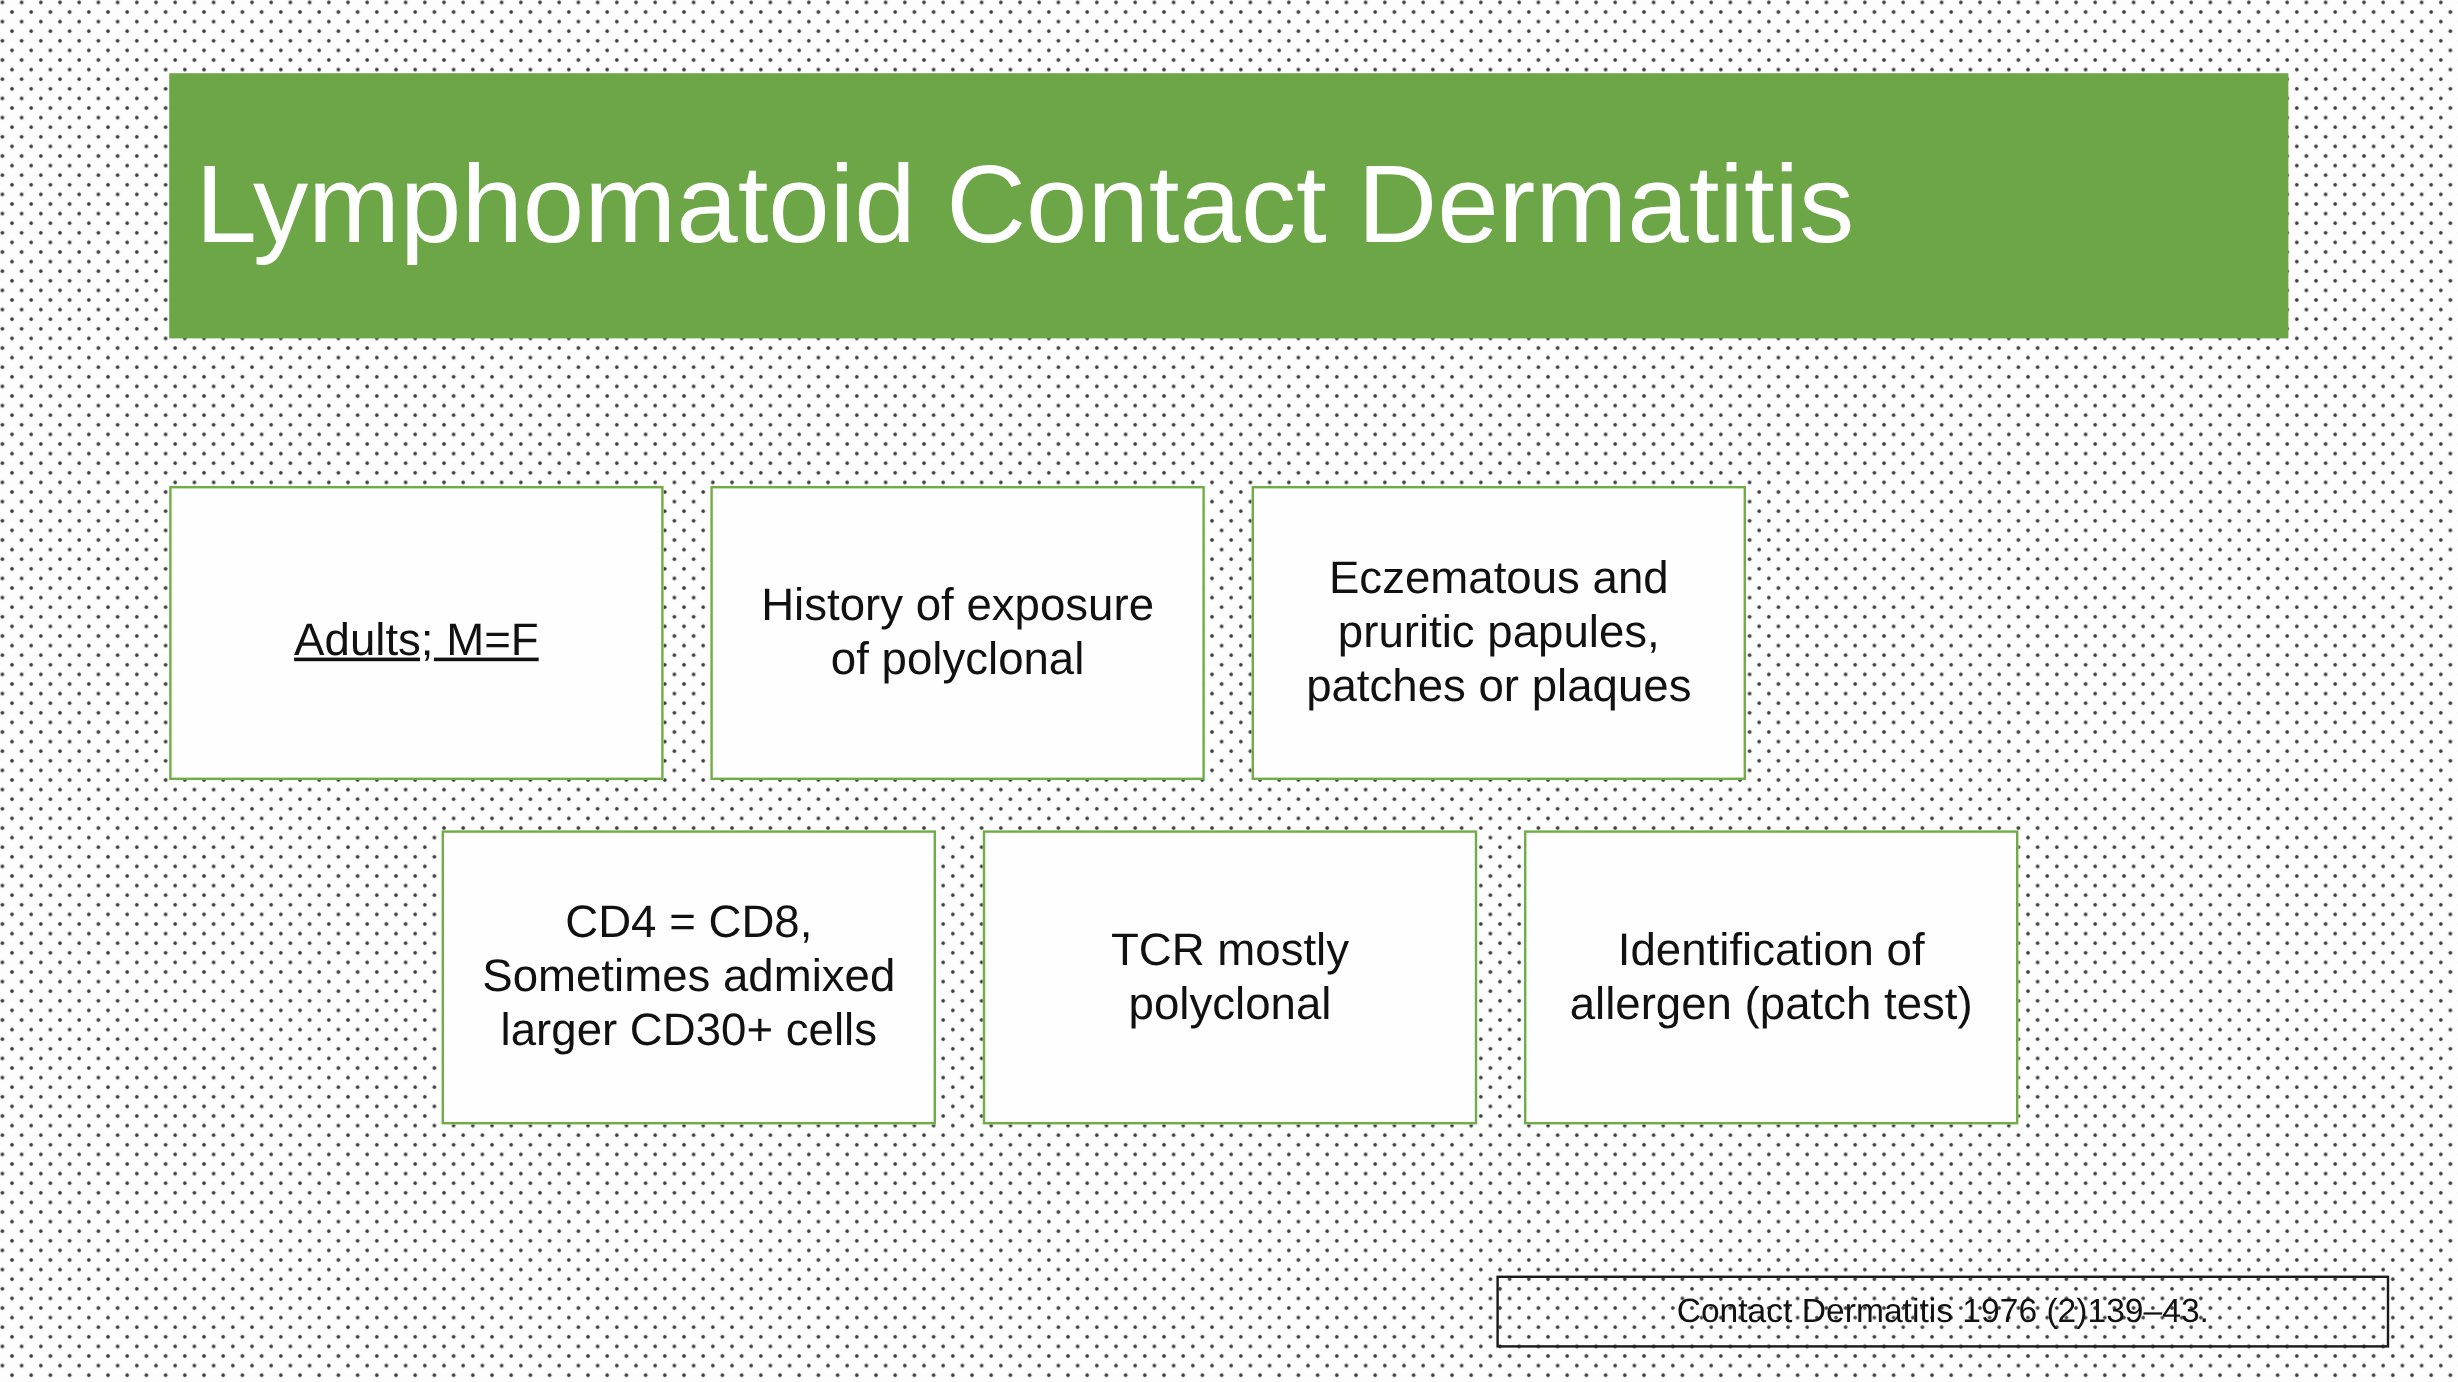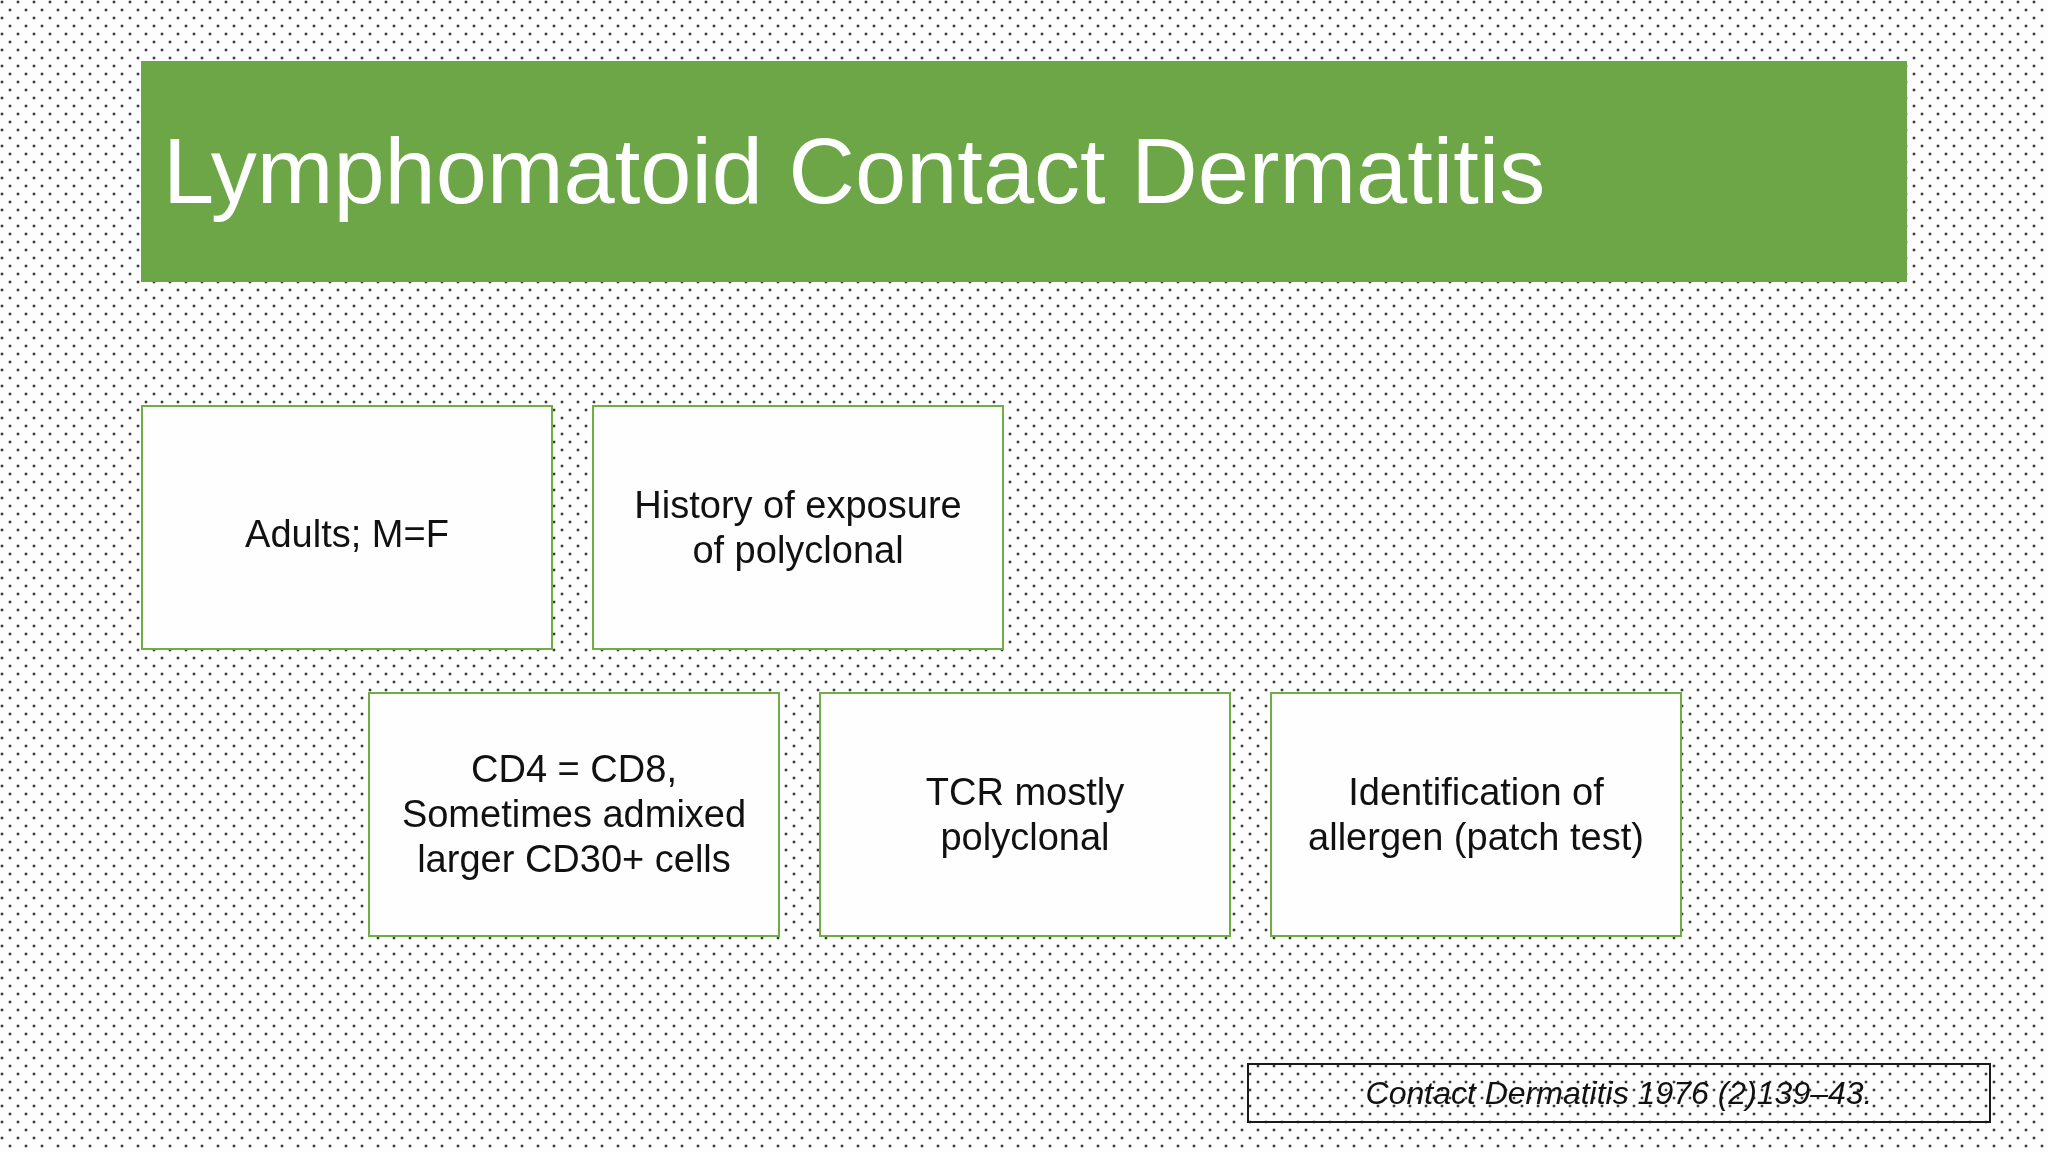--- a/index.html
+++ b/index.html
@@ -58,53 +58,57 @@
     align-items:center;justify-content:center;
     text-align:center;
     padding:6px;
   }
   .card p{
     color:var(--ink);
     font-size:38px;
     line-height:45px;
     white-space:pre-line;
   }
-  .card p.para-gap{margin-top:14px;}
+  .card p.para-gap{margin-top:14px;text-decoration:underline;}
 
   .citation-box{
     position:absolute;
     left:1247px;top:1063px;
     width:744px;height:60px;
     border:2px solid var(--citation-border);
     background:transparent;
     display:flex;align-items:center;justify-content:center;
   }
   .citation-box span{
     color:var(--ink);
-    font-size:32px;
+    font-size:28px;
     white-space:nowrap;
-    font-style:italic;
   }
 </style>
 </head>
 <body>
 
 <div class="slide">
 
   <header class="title-banner">
     <h1>Lymphomatoid Contact Dermatitis</h1>
   </header>
 
   <section class="row row1">
     <div class="card">
       <p class="para-gap">Adults; M=F</p>
     </div>
     <div class="card">
       <p>History of exposure
 of polyclonal</p>
+    </div>
+    <div class="card">
+      <p>Eczematous and
+pruritic papules,
+patches or plaques</p>
     </div>
   </section>
 
   <section class="row row2">
     <div class="card">
       <p>CD4 = CD8,
 Sometimes admixed
 larger CD30+ cells</p>
     </div>
     <div class="card">

